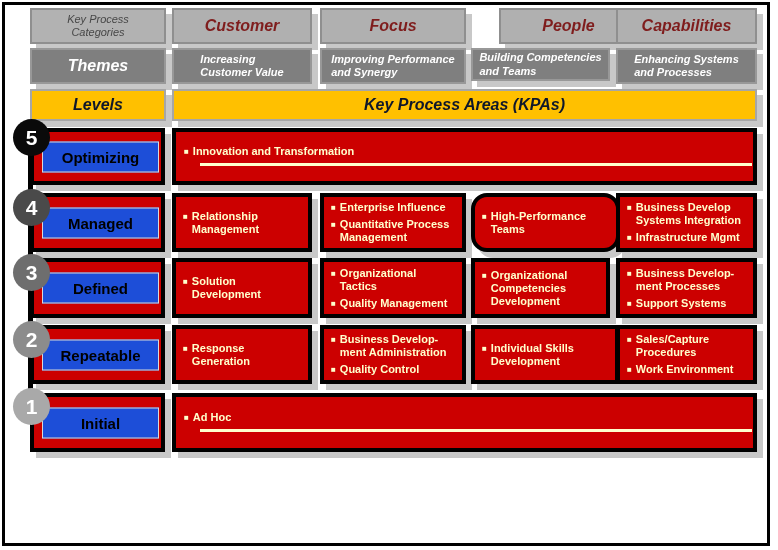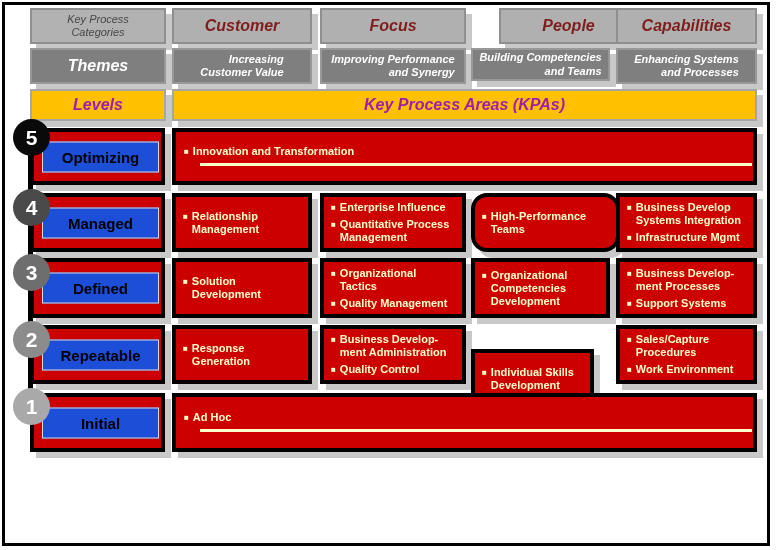--- a/index.html
+++ b/index.html
@@ -9,23 +9,23 @@
   .shadow{box-shadow:6px 6px 0 0 #c8c8c8;}
   .abs{position:absolute;box-sizing:border-box;}
   
   .cat-label{background:#b2b2b2;border:2px solid #8f8f8f;display:flex;align-items:center;justify-content:center;
     font-style:italic;font-size:11px;line-height:1.2;color:#474747;text-align:center;white-space:pre-line;z-index:2;}
   .cat{background:#b0b0b0;border:2px solid #8f8f8f;display:flex;align-items:center;justify-content:center;
     font-weight:bold;font-style:italic;font-size:16px;color:#7f1d1d;z-index:2;}
   .theme-label{background:#7f7f7f;border:2px solid #989898;display:flex;align-items:center;justify-content:center;
     font-weight:bold;font-style:italic;font-size:16px;color:#ffffff;z-index:2;}
   .theme{background:#7f7f7f;border:2px solid #989898;display:flex;align-items:center;justify-content:center;
-    font-weight:bold;font-style:italic;font-size:11px;line-height:1.2;color:#ffffff;text-align:right;white-space:pre-line;z-index:2;}
+    font-weight:bold;font-style:italic;font-size:11px;line-height:1.2;color:#ffffff;text-align:left;white-space:pre-line;z-index:2;}
   .gold{background:#ffc000;border:2px solid #a6a6a6;display:flex;align-items:center;justify-content:center;
-    font-weight:bold;font-style:italic;font-size:16px;color:#a21caf;z-index:2;}
+    font-weight:bold;font-style:italic;font-size:16px;color:#0f172a;z-index:2;}
   
   .level-box{background:#cc0000;border:4px solid #000;z-index:2;}
   .level-name{position:absolute;left:8px;top:50%;transform:translateY(-50%);width:115px;height:29px;background:#1d4ed8;
     border:1px solid #d9d9d9;display:flex;align-items:center;justify-content:center;
     font-weight:bold;font-size:15px;color:#000;}
   .circle{position:absolute;width:37px;height:37px;border-radius:50%;display:flex;align-items:center;justify-content:center;
     color:#fff;font-weight:bold;font-size:21px;z-index:5;}
   .connector{position:absolute;left:28px;top:140px;width:5px;height:268px;background:#000;z-index:1;}
   
   .kpa-cell{background:#cc0000;border:4px solid #000;display:flex;flex-direction:column;justify-content:center;
@@ -175,21 +175,21 @@
     <div class="kpa-item">
         <span class="bullet"></span>
         <span class="kpa-text">Business Develop-
 ment Administration</span>
       </div>
     <div class="kpa-item">
         <span class="bullet"></span>
         <span class="kpa-text">Quality Control</span>
       </div>
   </div>
-  <div class="abs kpa-cell shadow" style="left:471px;top:325px;width:123px;height:59px;margin-top:24px;">
+  <div class="abs kpa-cell shadow" style="left:471px;top:325px;width:148px;height:59px;">
     <div class="kpa-item">
         <span class="bullet"></span>
         <span class="kpa-text">Individual Skills
 Development</span>
       </div>
   </div>
   <div class="abs kpa-cell shadow" style="left:616px;top:325px;width:141px;height:59px;">
     <div class="kpa-item">
         <span class="bullet"></span>
         <span class="kpa-text">Sales/Capture

